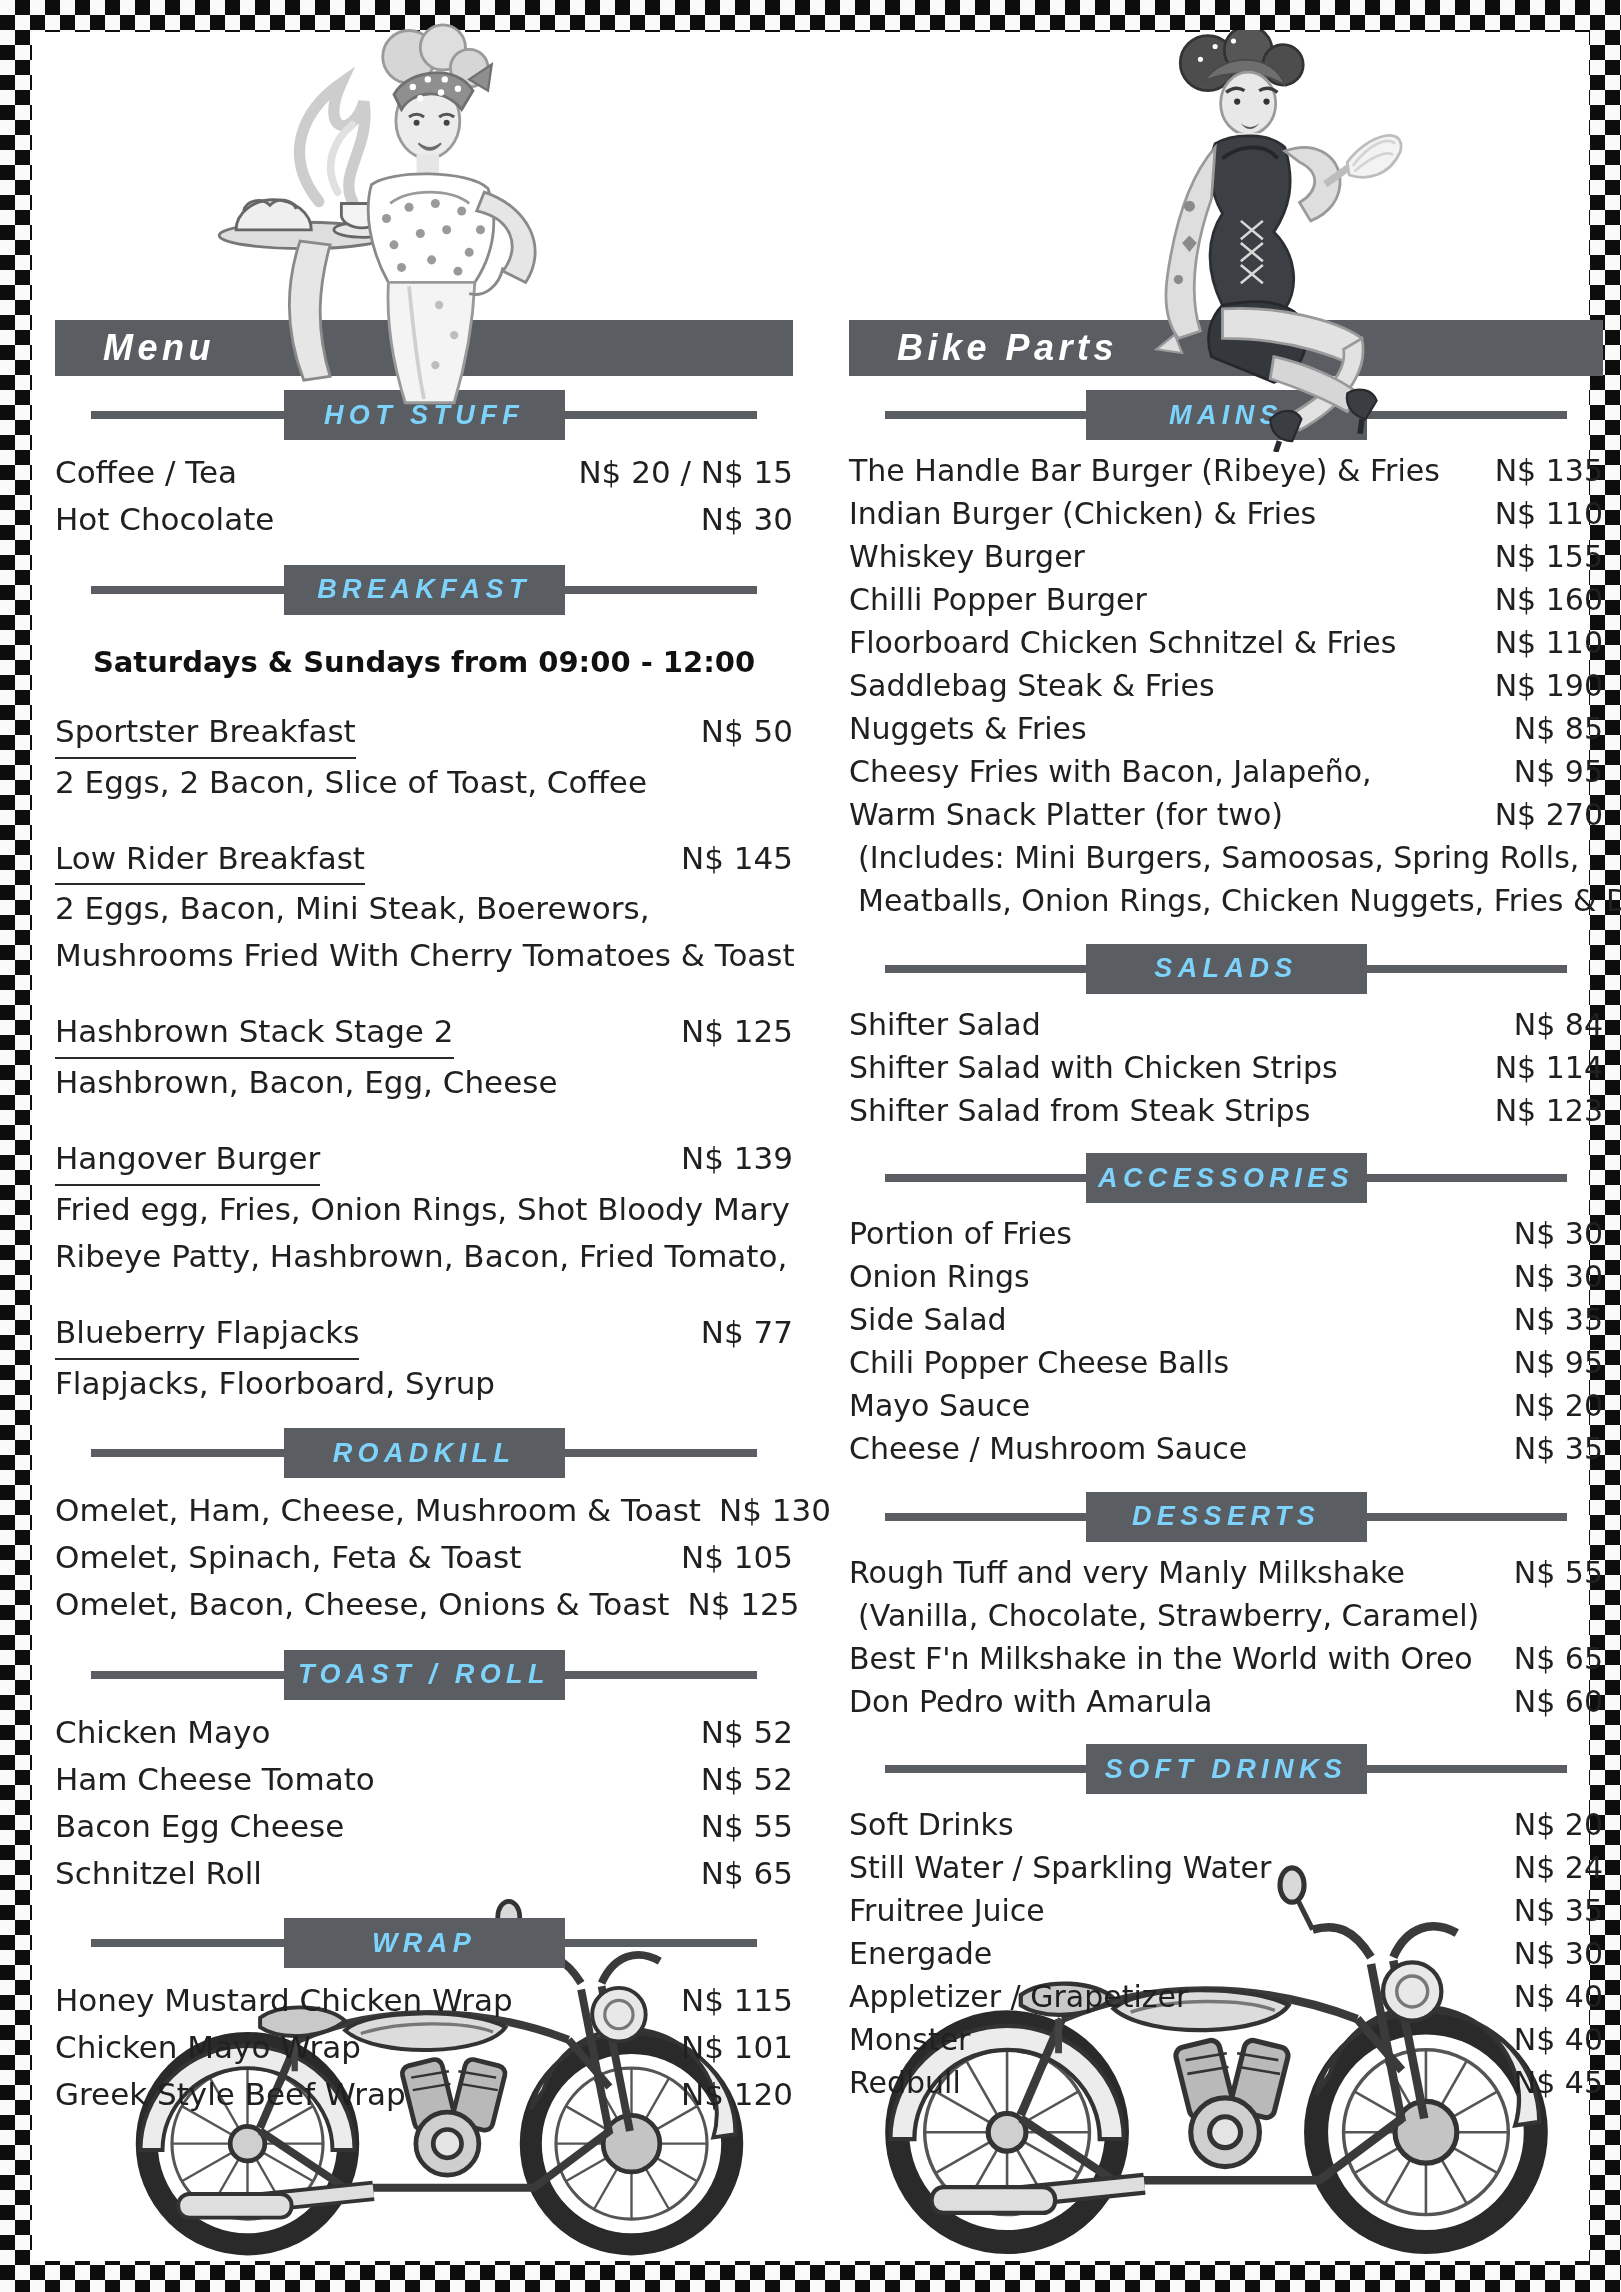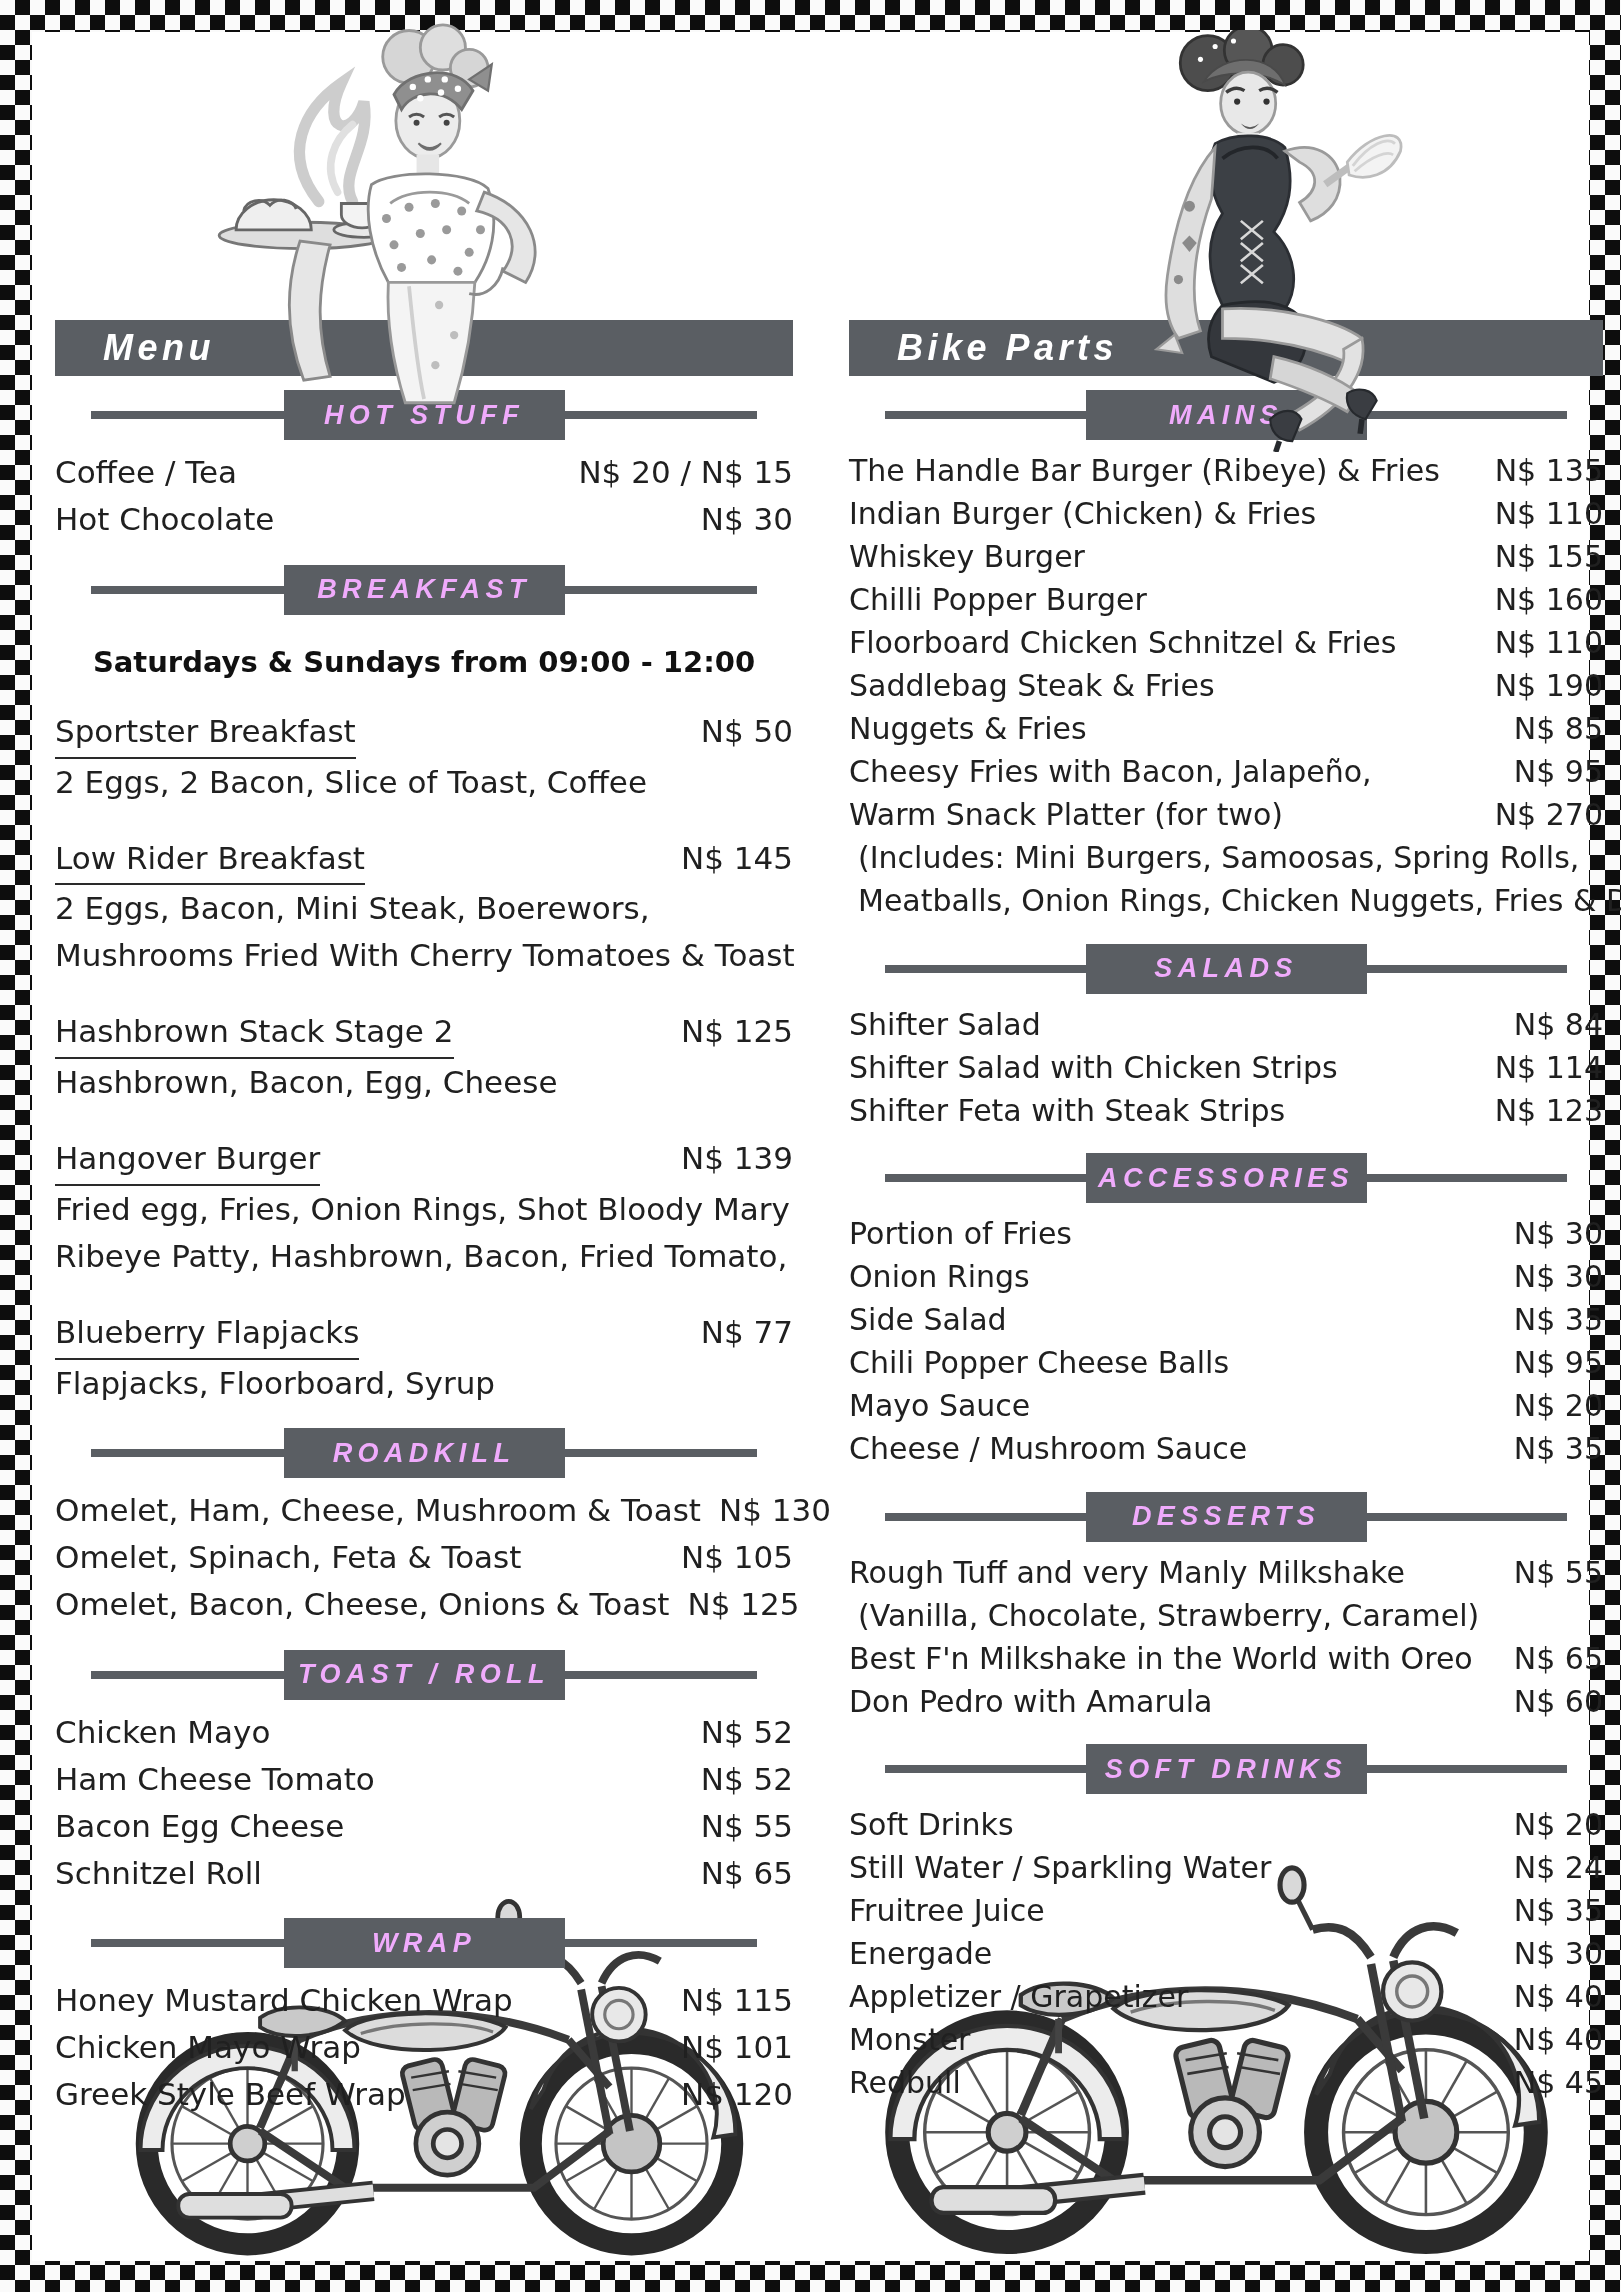--- a/index.html
+++ b/index.html
@@ -37,21 +37,21 @@
   .sec{position:relative;height:50px;margin:21.5px 0 9px;}
   #left-sections .sec:first-child, #right-sections .sec:first-child{margin-top:14.3px;}
   .sec::before{
     content:"";position:absolute;left:36px;right:36px;top:50%;
     height:8px;transform:translateY(-50%);background:var(--bar);
   }
   .sec-box{
     position:relative;margin:0 auto;width:281px;height:50px;background:var(--bar);
     display:flex;align-items:center;justify-content:center;
     font-family:"Liberation Sans", sans-serif;
-    font-style:italic;font-weight:bold;font-size:27px;color:#f0abfc;letter-spacing:5.4px;
+    font-style:italic;font-weight:bold;font-size:27px;color:#7dd3fc;letter-spacing:5.4px;
     white-space:nowrap;
   }
   .row{display:flex;justify-content:space-between;align-items:baseline;
     font-size:31px;line-height:47px;color:var(--ink);white-space:nowrap;}
   .col-right .row{font-size:30px;line-height:43px;}
   .desc{font-size:31px;line-height:47px;color:var(--ink);white-space:nowrap;}
   .col-right .desc{font-size:30px;line-height:43px;padding-left:9px;}
   .spaced{margin-top:29px;gap:37px;}
   .underline{border-bottom:2.7px solid #2a2a2a;padding-bottom:1.8px;}
   .note{font-weight:bold;font-size:29px;color:#111;text-align:center;margin:30px 0 7.2px;}
@@ -394,21 +394,21 @@
         </div>
         <div class="row">
           <span class="iname">Shifter Salad</span>
           <span class="iprice">N$ 84</span>
         </div>
         <div class="row">
           <span class="iname">Shifter Salad with Chicken Strips</span>
           <span class="iprice">N$ 114</span>
         </div>
         <div class="row">
-          <span class="iname">Shifter Feta with Steak Strips</span>
+          <span class="iname">Shifter Salad from Steak Strips</span>
           <span class="iprice">N$ 123</span>
         </div>
         <div class="sec">
           <div class="sec-box">ACCESSORIES</div>
         </div>
         <div class="row">
           <span class="iname">Portion of Fries</span>
           <span class="iprice">N$ 30</span>
         </div>
         <div class="row">

